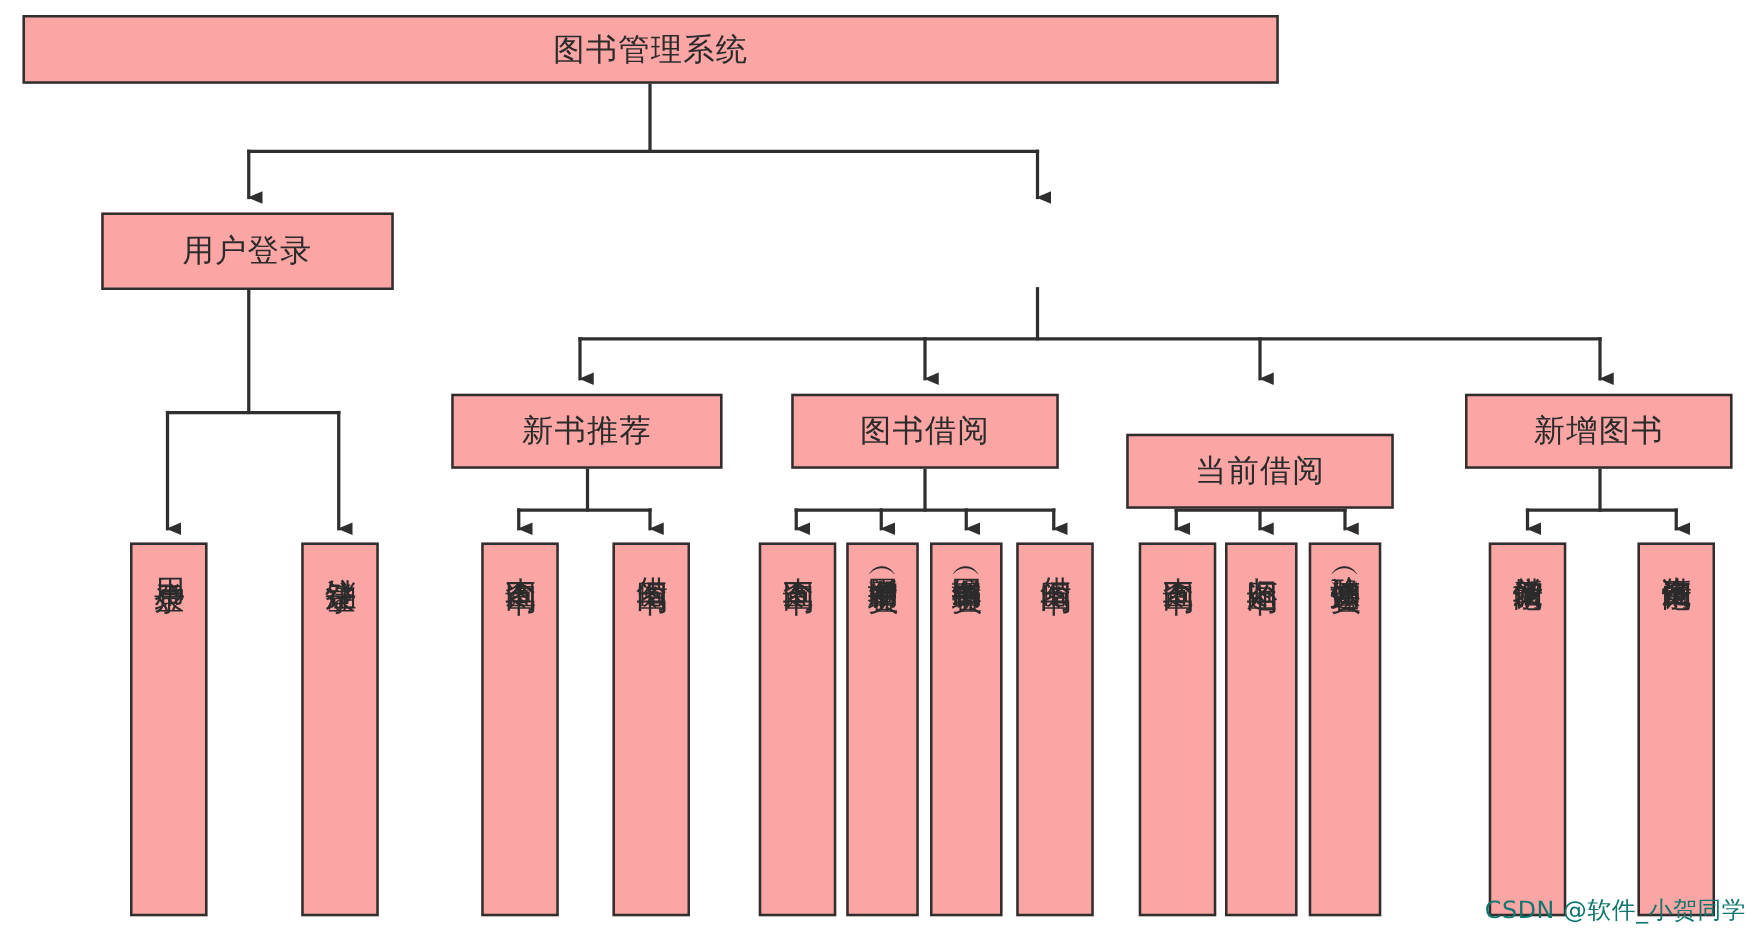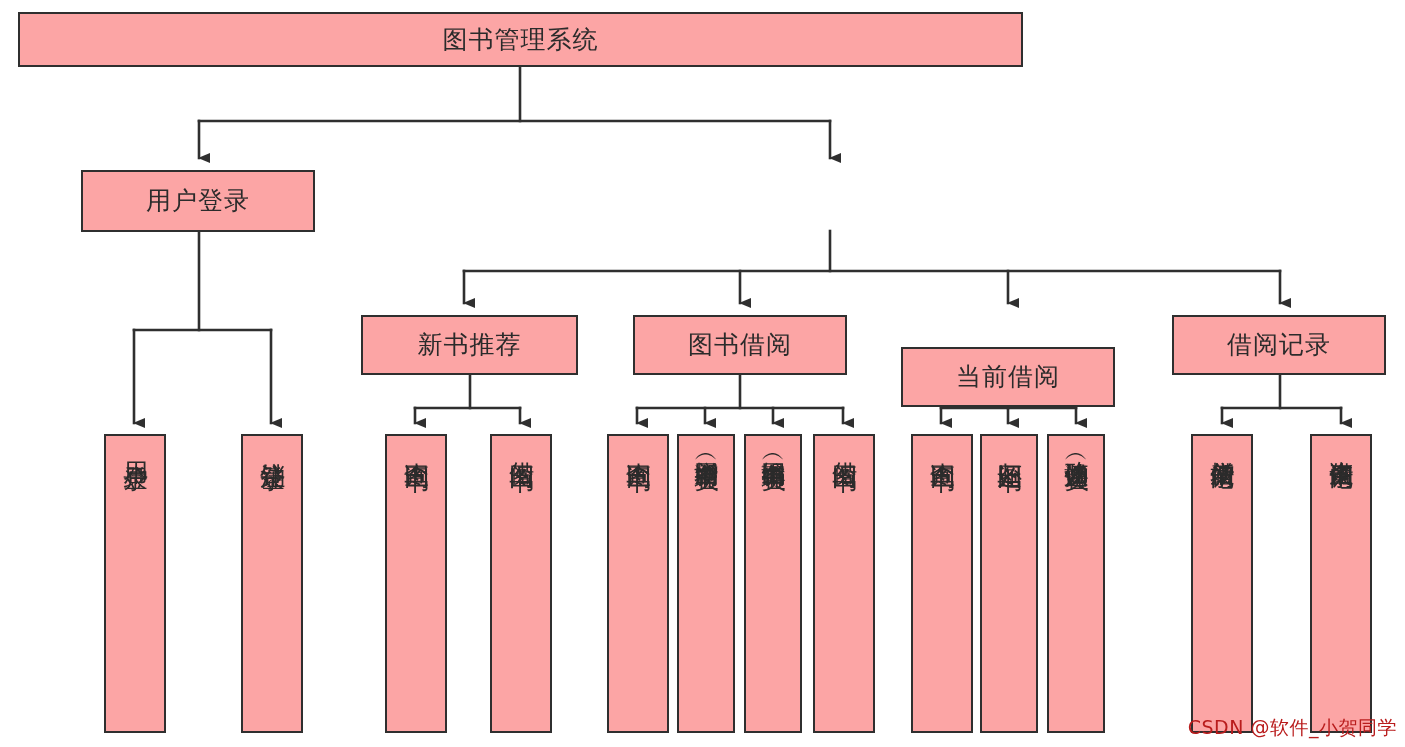--- a/index.html
+++ b/index.html
@@ -58,21 +58,21 @@
     top: 0;
     width: 1405px;
     height: 747px;
     pointer-events: none;
   }
   .watermark {
     position: absolute;
     right: 8px;
     bottom: 6px;
     font-size: 19px;
-    color: #b91c1c;
+    color: #0f766e;
     letter-spacing: 0.5px;
     white-space: nowrap;
   }
 </style>
 </head>
 <body>
 
 <div id="canvas">
 
   <svg class="links" viewBox="0 0 1405 747" xmlns="http://www.w3.org/2000/svg">
@@ -136,21 +136,21 @@
   <div class="node horizontal" style="left:361px; top:315px; width:217px; height:60px;">
     <span>新书推荐</span>
   </div>
   <div class="node horizontal" style="left:633px; top:315px; width:214px; height:60px;">
     <span>图书借阅</span>
   </div>
   <div class="node horizontal" style="left:901px; top:315px; width:214px; height:60px;margin-top:32px;">
     <span>当前借阅</span>
   </div>
   <div class="node horizontal" style="left:1172px; top:315px; width:214px; height:60px;">
-    <span>借阅记录</span>
+    <span>新增图书</span>
   </div>
 
   <div class="node vertical" style="left:104px; top:434px; width:62px; height:299px;">
     <span class="vtext">用户登录</span>
   </div>
   <div class="node vertical" style="left:241px; top:434px; width:62px; height:299px;">
     <span class="vtext">注销登录</span>
   </div>
 
   <div class="node vertical" style="left:385px; top:434px; width:62px; height:299px;">

